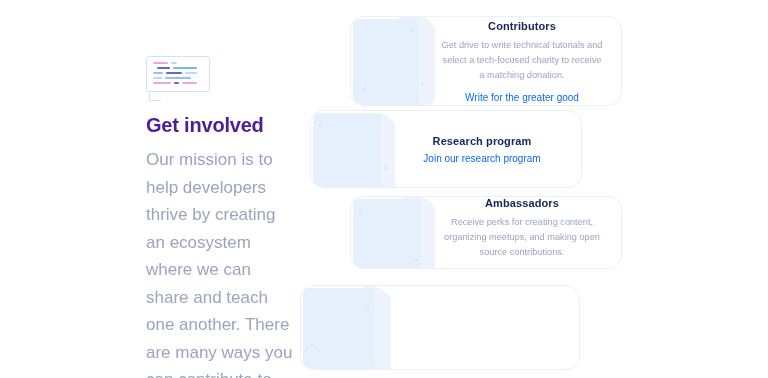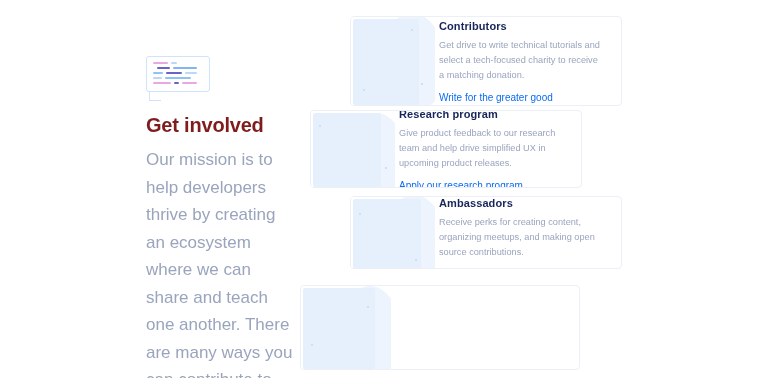--- a/index.html
+++ b/index.html
@@ -18,33 +18,34 @@
     position:absolute;left:0;top:0;width:62px;height:34px;
     border:1.4px solid #cfe3fb;border-radius:3px;background:#ffffff;
   }
   .bubble-tail{
     position:absolute;left:3px;top:33px;width:11px;height:11px;
     border-left:1.4px solid #cfe3fb;border-bottom:1.4px solid #cfe3fb;
     background:#fff;
   }
   .code-line{position:absolute;height:2.4px;border-radius:1px;}
   .heading{
-    font-size:20px;font-weight:bold;color:#7f1d1d;
+    font-size:20px;font-weight:bold;color:#4c1d95;
     letter-spacing:-.2px;margin:0 0 9px 0;line-height:1.15;
   }
   .blurb{
     font-size:17px;line-height:1.62;color:#9aa4bd;margin:0;
   }
 
   
   .card{
     position:absolute;background:#ffffff;
-    border:1px solid #eceff5;border-radius:4px;
+    border:1px solid #eceff5;border-radius:14px;
     box-sizing:border-box;display:flex;align-items:stretch;
     overflow:hidden;
+    text-align:center;
   }
   .card-art{
     position:relative;flex:0 0 auto;background:#ffffff;
     overflow:hidden;
   }
   .art-inner{position:absolute;inset:0;}
   .art-bg{
     position:absolute;border-radius:2px;background:#e6f0fd;
   }
   .blob{
@@ -164,22 +165,21 @@
           <rect x="15" y="60" width="28" height="1.6" fill="#bcdcfa"></rect>
           <rect x="15" y="65" width="26" height="2.4" fill="#4a90f2"></rect>
           <rect x="15" y="70" width="44" height="1.6" fill="#bcdcfa"></rect>
 
           <path d="M64 22 L64 38 L68.5 33.8 L71.5 40 L74.5 38.5 L71.5 32.6 L77 32 Z" fill="#ffffff" stroke="#2a4a8f" stroke-width="1.2" stroke-linejoin="round"></path>
         </svg>
       </div>
     </div>
     <div class="card-body">
       <div class="card-title">Research program</div>
-      <div class="card-desc">Give product feedback to our research team and help drive simplified UX in upcoming product releases.</div>
-      <a class="card-link">Apply our research program</a>
+      <a class="card-link">Join our research program</a>
     </div>
   </div>
 
   <div class="card" style="left:350px;top:196px;width:272px;height:73px;">
     <div class="card-art" style="width:84px;">
       <div class="art-inner">
         <div class="blob" style="left:30px;top:-2px;width:66px;height:90px;"></div>
         <div class="art-bg" style="left:2px;top:2px;width:68px;height:78px;"></div>
         <div class="dot" style="left:8px;top:16px;"></div>
         <div class="dot" style="left:64px;top:62px;"></div>

